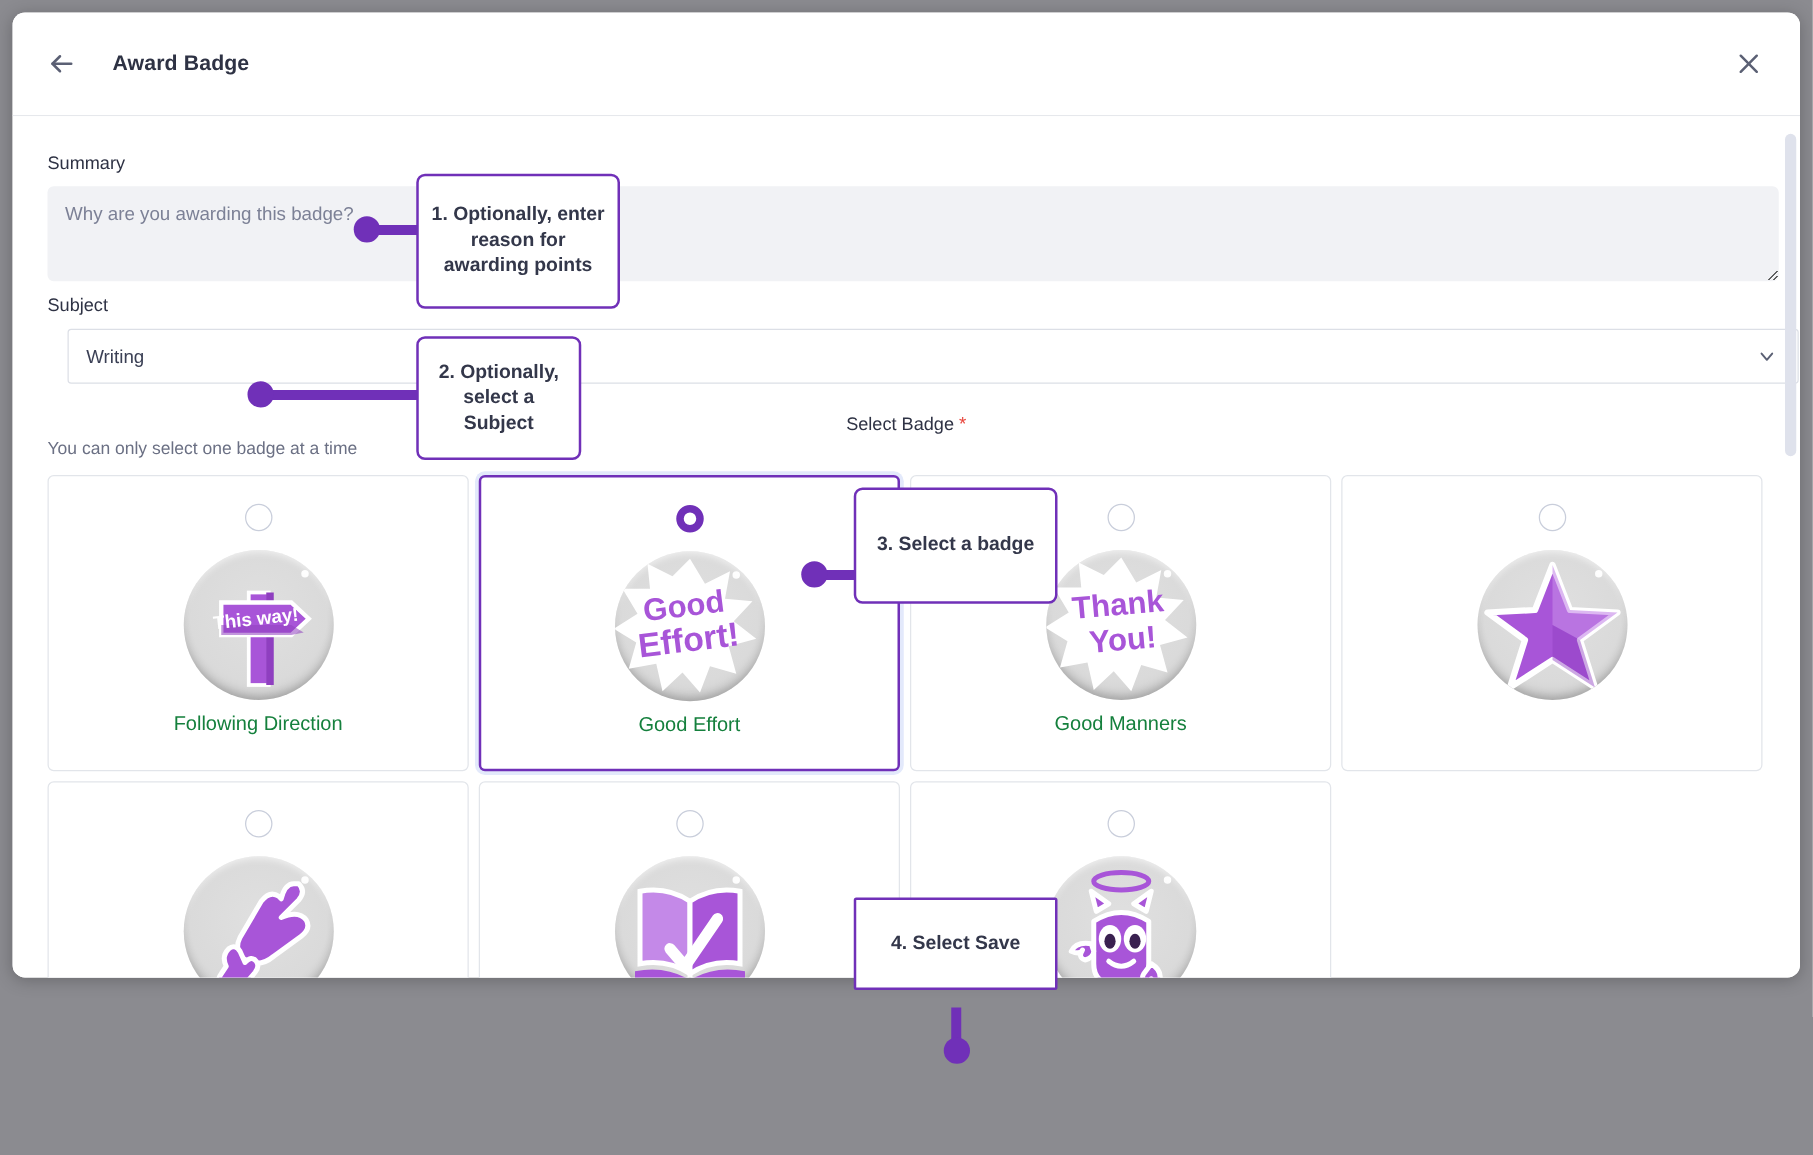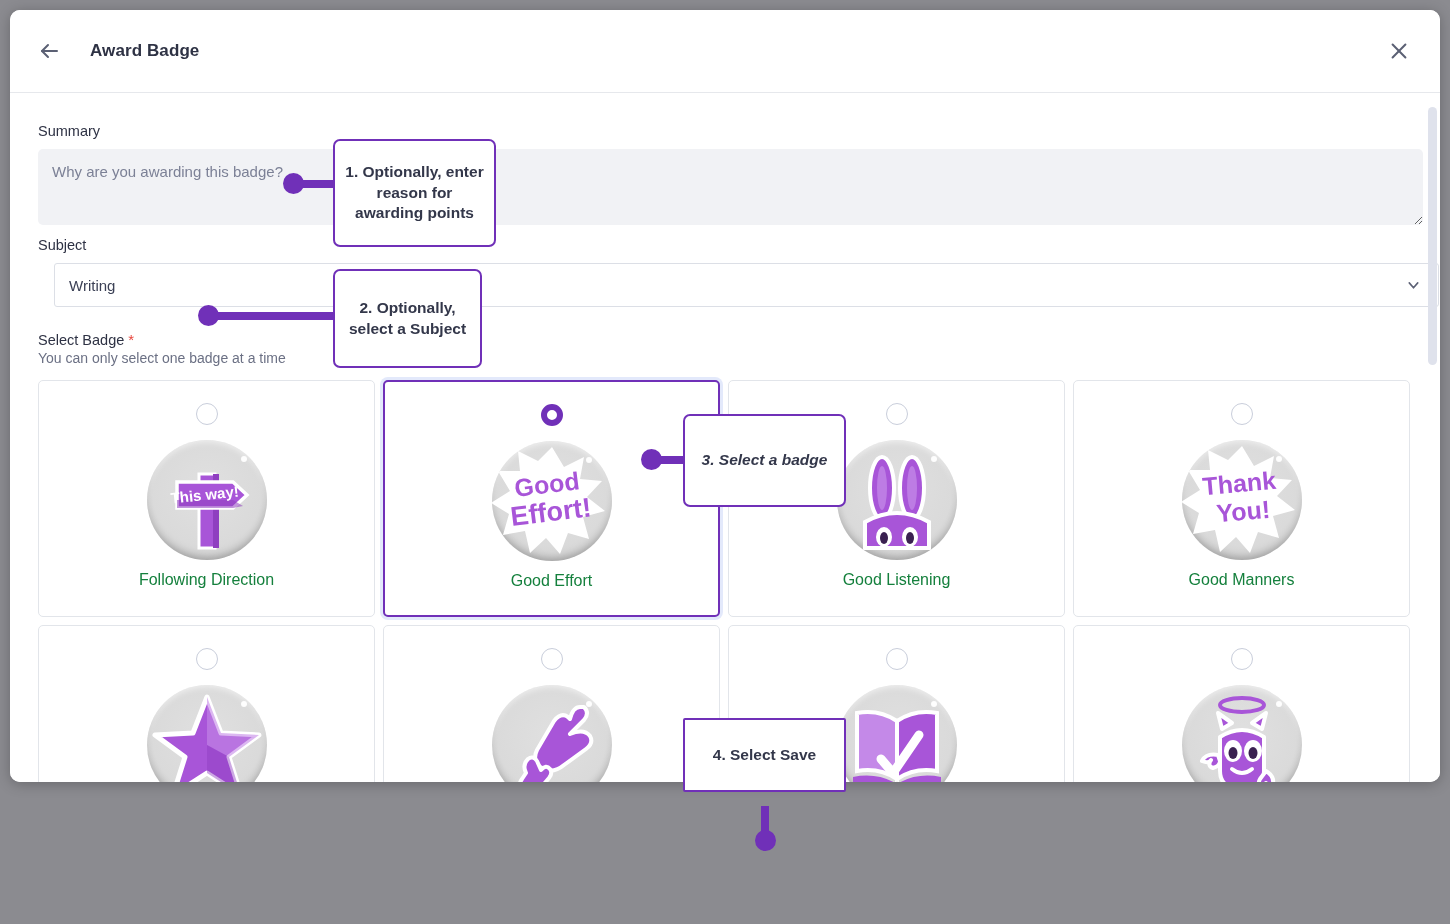--- a/index.html
+++ b/index.html
@@ -301,21 +301,21 @@
         <span id="subject-value">Writing</span>
         <span id="subject-chevron">
           <svg width="17" height="17" viewBox="0 0 24 24" fill="none" stroke="currentColor" stroke-width="2.2" stroke-linecap="round" stroke-linejoin="round">
             <polyline points="6 9 12 16 18 9"></polyline>
           </svg>
         </span>
       </div>
     </div>
 
     <div>
-      <div class="field-label" style="margin-bottom:0;">
+      <div class="field-label" style="margin-bottom:0;text-align:center;">
         <span>Select Badge</span><span class="req-star">*</span>
       </div>
       <div class="field-hint">You can only select one badge at a time</div>
     </div>
 
     <div id="badge-grid">
         <div class="badge-card">
           <div class="radio"></div>
           <div class="badge-medal">
             <svg class="badge-svg" viewBox="0 0 120 120">
@@ -332,37 +332,20 @@
           <div class="radio"></div>
           <div class="badge-medal">
             <svg class="badge-svg" viewBox="0 0 120 120">
     <path fill="#ffffff" d="M60 6 L72 26 L92 16 L88 38 L110 40 L95 56 L113 70 L91 76 L97 98 L76 92 L68 113 L54 97 L38 112 L33 90 L11 94 L17 73 L-1 62 L18 50 L6 30 L28 30 L26 10 L46 20 Z"></path>
 
       <text x="56" y="52" font-family="Liberation Sans, sans-serif" font-size="25" font-weight="bold" fill="#a855d8" text-anchor="middle" transform="rotate(-7 56 52)">Good</text>
       <text x="60" y="80" font-family="Liberation Sans, sans-serif" font-size="27" font-weight="bold" fill="#a855d8" text-anchor="middle" transform="rotate(-7 60 80)">Effort!</text>
             </svg>
           </div>
           <div class="badge-label">Good Effort</div>
-        </div>
-        <div class="badge-card">
-          <div class="radio"></div>
-          <div class="badge-medal">
-            <svg class="badge-svg" viewBox="0 0 120 120">
-      <ellipse cx="45" cy="48" rx="12" ry="31" fill="#a855d8" stroke="#fff" stroke-width="4"></ellipse>
-      <ellipse cx="75" cy="48" rx="12" ry="31" fill="#a855d8" stroke="#fff" stroke-width="4"></ellipse>
-      <ellipse cx="45" cy="48" rx="5" ry="22" fill="#c489e8" opacity=".75"></ellipse>
-      <ellipse cx="75" cy="48" rx="5" ry="22" fill="#c489e8" opacity=".75"></ellipse>
-      <path d="M28 82 q32 -18 64 0 v26 h-64 Z" fill="#a855d8" stroke="#fff" stroke-width="4"></path>
-      <ellipse cx="47" cy="97" rx="8" ry="10" fill="#fff"></ellipse>
-      <ellipse cx="73" cy="97" rx="8" ry="10" fill="#fff"></ellipse>
-      <ellipse cx="47" cy="98" rx="4" ry="6" fill="#3a2150"></ellipse>
-      <ellipse cx="73" cy="98" rx="4" ry="6" fill="#3a2150"></ellipse>
-    </svg>
-          </div>
-          <div class="badge-label">Good Listening</div>
         </div>
         <div class="badge-card">
           <div class="radio"></div>
           <div class="badge-medal">
             <svg class="badge-svg" viewBox="0 0 120 120">
     <path fill="#ffffff" d="M60 6 L72 26 L92 16 L88 38 L110 40 L95 56 L113 70 L91 76 L97 98 L76 92 L68 113 L54 97 L38 112 L33 90 L11 94 L17 73 L-1 62 L18 50 L6 30 L28 30 L26 10 L46 20 Z"></path>
 
       <text x="58" y="52" font-family="Liberation Sans, sans-serif" font-size="25" font-weight="bold" fill="#a855d8" text-anchor="middle" transform="rotate(-5 58 52)">Thank</text>
       <text x="62" y="80" font-family="Liberation Sans, sans-serif" font-size="25" font-weight="bold" fill="#a855d8" text-anchor="middle" transform="rotate(-5 62 80)">You!</text>
             </svg>
@@ -450,27 +433,27 @@
 </div>
 
 <div class="conn-line" style="left:292px; top:180px; width:55px; height:8px;"></div>
 <div class="conn-dot" style="left:283px; top:173px;"></div>
 <div class="callout" style="left:333px; top:139px; width:163px; height:108px;">
   <span>1. Optionally, enter reason for awarding points</span>
 </div>
 
 <div class="conn-line" style="left:208px; top:312px; width:130px; height:8px;"></div>
 <div class="conn-dot" style="left:198px; top:305px;"></div>
-<div class="callout" style="left:333px; top:269px; width:149px; height:99px;">
+<div class="callout" style="left:333px; top:269px; width:132px; height:99px;">
   <span>2. Optionally, select a Subject</span>
 </div>
 
 <div class="conn-line" style="left:650px; top:456px; width:40px; height:8px;"></div>
 <div class="conn-dot" style="left:641px; top:449px;"></div>
-<div class="callout sharp" style="left:683px; top:414px; width:163px; height:93px; border-radius:7px;font-style:italic;">
+<div class="callout sharp" style="left:683px; top:390px; width:163px; height:93px; border-radius:7px;">
   <span>3. Select a badge</span>
 </div>
 
 <div class="callout sharp" style="left:683px; top:718px; width:163px; height:74px;">
   <span>4. Select Save</span>
 </div>
 <div class="conn-line" style="left:761px; top:806px; width:8px; height:34px;"></div>
 <div class="conn-dot" style="left:755px; top:830px;"></div>
 
 </body></html>

